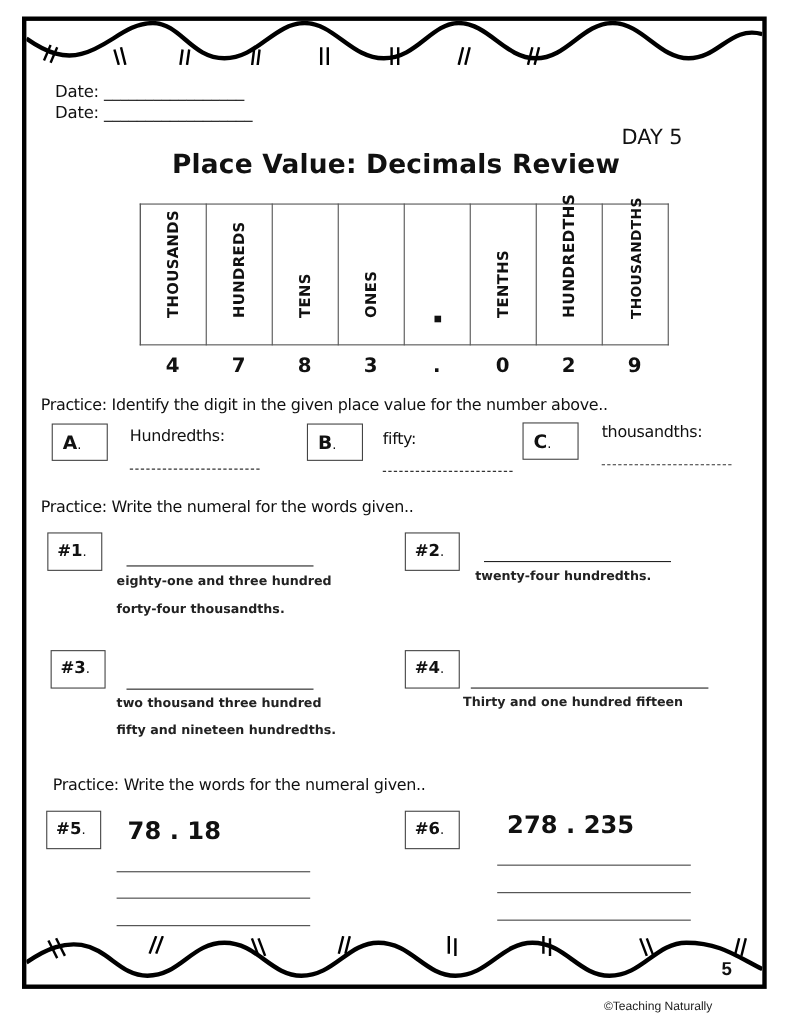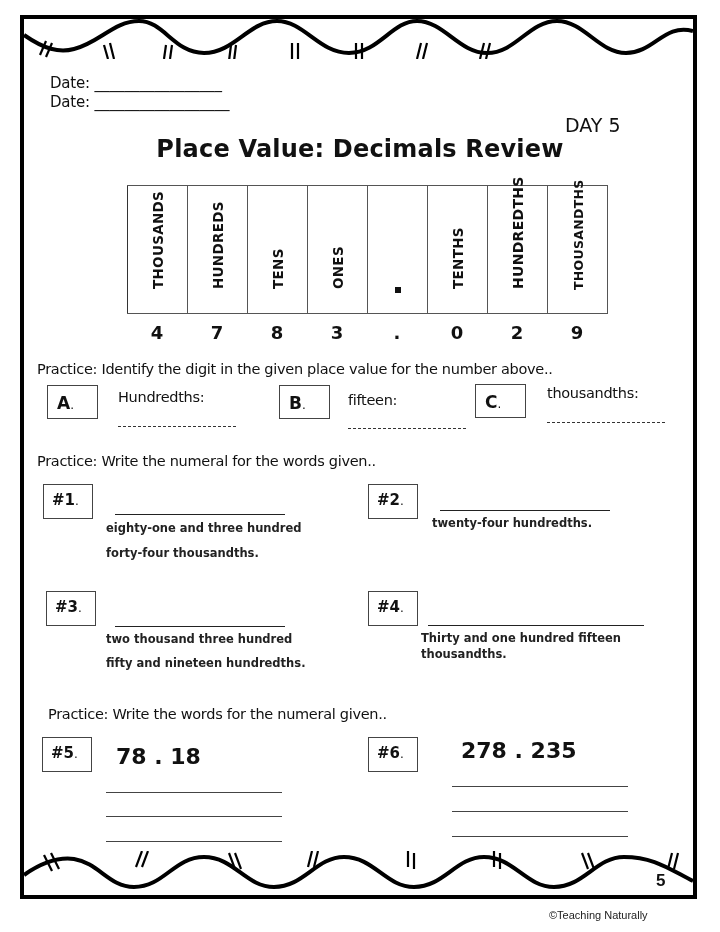--- a/index.html
+++ b/index.html
@@ -124,21 +124,21 @@
   <span>9</span>
 </div>
 
 <div class="abs hand instr" style="left:37px; top:361px;">Practice: Identify the digit in the given place value for the number above..</div>
 
 <div class="lbox abc" style="left:47px; top:385px;"><span>A</span><span class="period">.</span></div>
 <div class="abs hand qlabel" style="left:118px; top:389px;">Hundredths:</div>
 <div class="dash" style="left:118px; top:426px; width:118px;"></div>
 
 <div class="lbox abc" style="left:279px; top:385px;"><span>B</span><span class="period">.</span></div>
-<div class="abs hand qlabel" style="left:348px; top:392px;">fifteen:</div>
+<div class="abs hand qlabel" style="left:348px; top:392px;">fifty:</div>
 <div class="dash" style="left:348px; top:428px; width:118px;"></div>
 
 <div class="lbox abc" style="left:475px; top:384px;"><span>C</span><span class="period">.</span></div>
 <div class="abs hand qlabel" style="left:547px; top:385px;">thousandths:</div>
 <div class="dash" style="left:547px; top:422px; width:118px;"></div>
 
 <div class="abs hand instr" style="left:37px; top:453px;text-align:right;">Practice: Write the numeral for the words given..</div>
 
 <div class="lbox num" style="left:43px; top:484px;"><span>#1</span><span class="period">.</span></div>
 <div class="solid" style="left:115px; top:514px; width:170px;"></div>
@@ -157,21 +157,20 @@
 <div class="solid" style="left:115px; top:626px; width:170px;"></div>
 <div class="abs words" style="left:106px; top:631px;">
   <div>two thousand three hundred</div>
   <div style="margin-top:7px;">fifty and nineteen hundredths.</div>
 </div>
 
 <div class="lbox num" style="left:368px; top:591px;"><span>#4</span><span class="period">.</span></div>
 <div class="solid" style="left:428px; top:625px; width:216px;"></div>
 <div class="abs words" style="left:421px; top:631px; line-height:1.35;">
   <div>Thirty and one hundred fifteen</div>
-  <div>thousandths.</div>
 </div>
 
 <div class="abs hand instr" style="left:48px; top:706px;">Practice: Write the words for the numeral given..</div>
 
 <div class="lbox num" style="left:42px; top:737px;"><span>#5</span><span class="period">.</span></div>
 <div class="abs numeral" style="left:116px; top:744px;">78 . 18</div>
 <div class="thin" style="left:106px; top:792px; width:176px;"></div>
 <div class="thin" style="left:106px; top:816px; width:176px;"></div>
 <div class="thin" style="left:106px; top:841px; width:176px;"></div>
 

